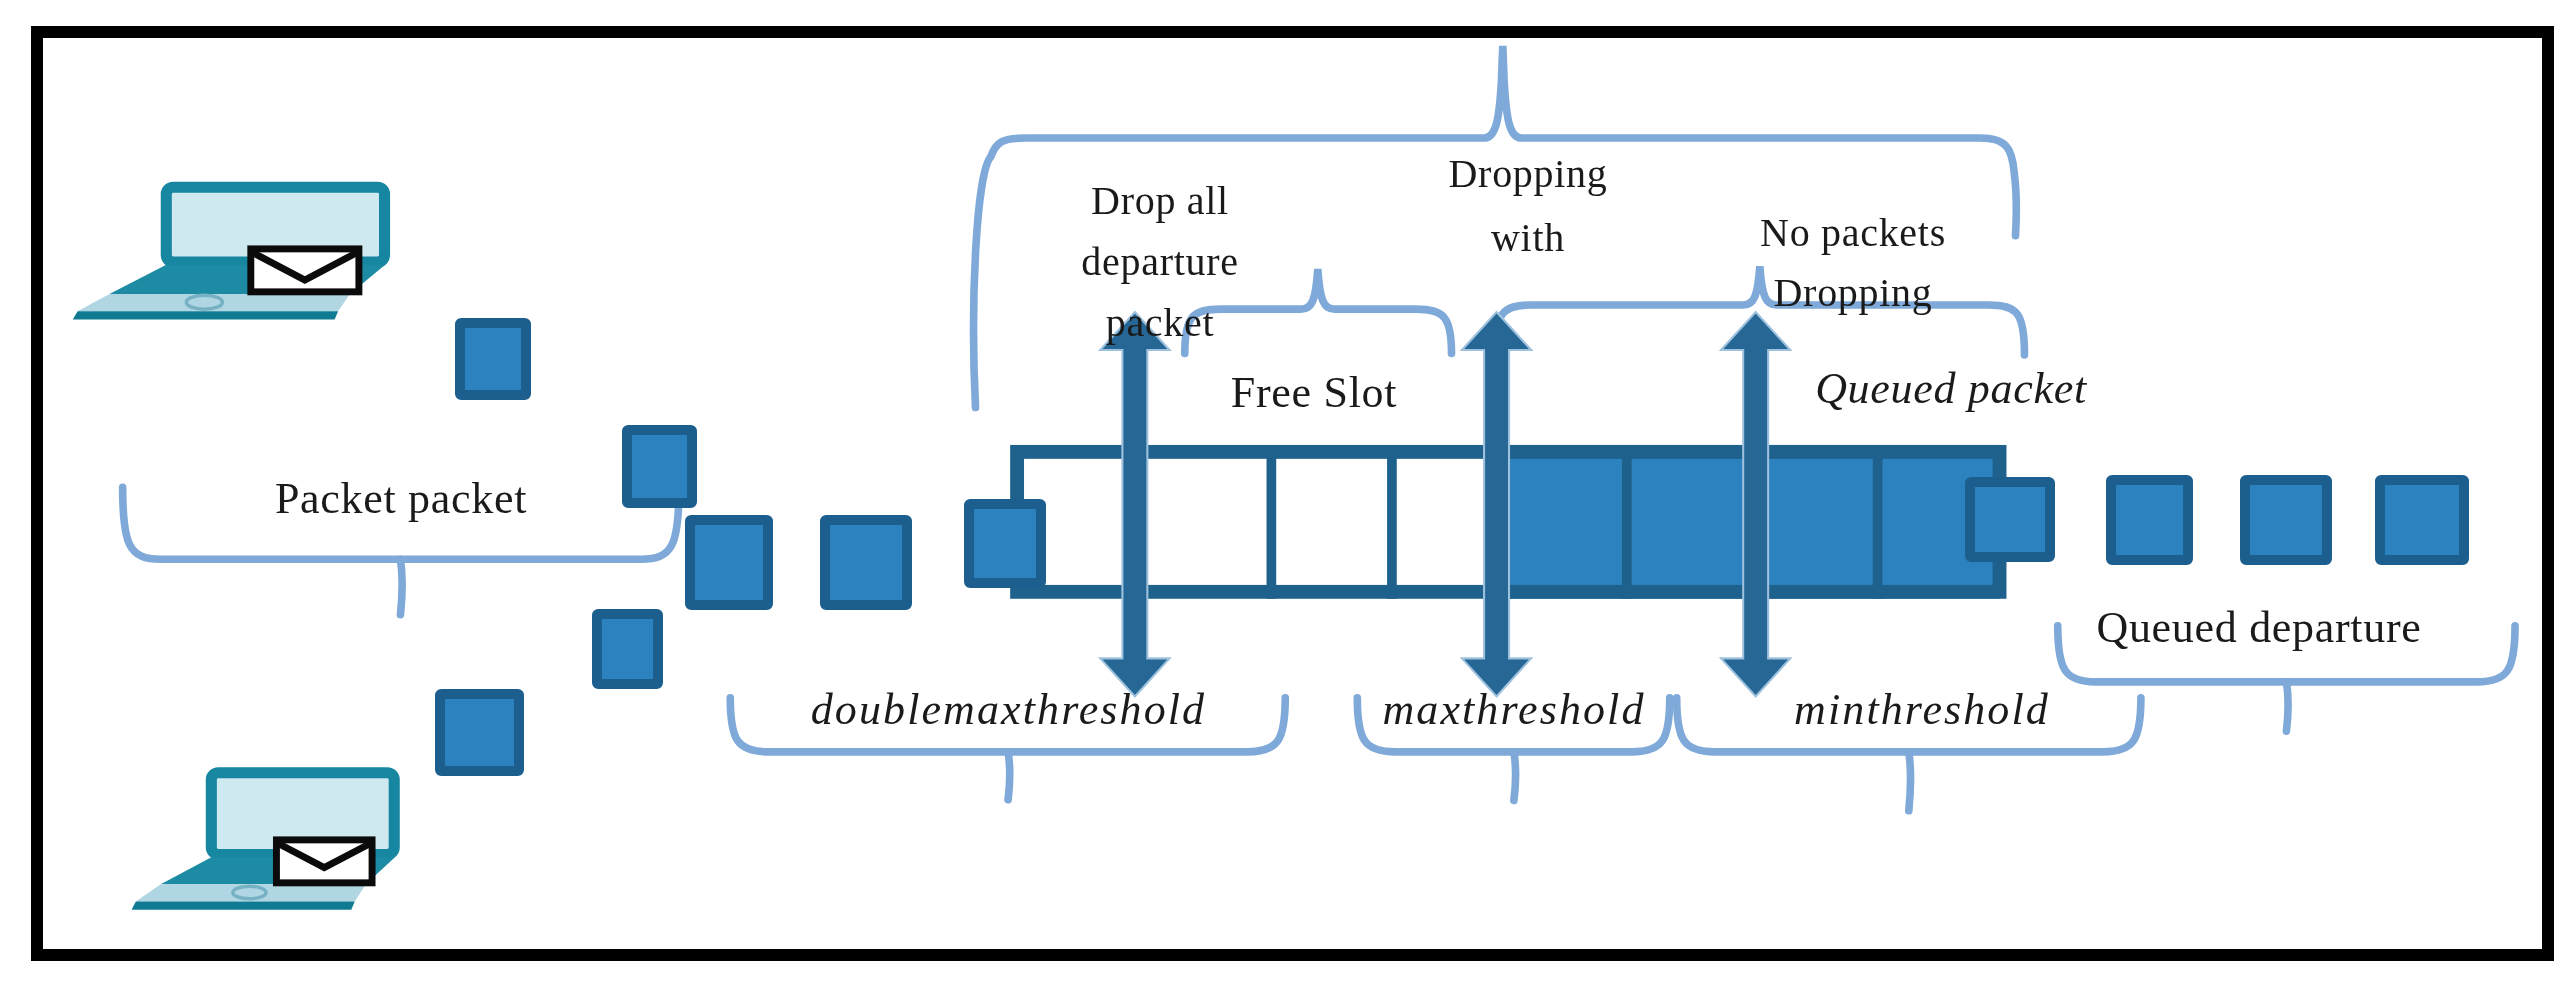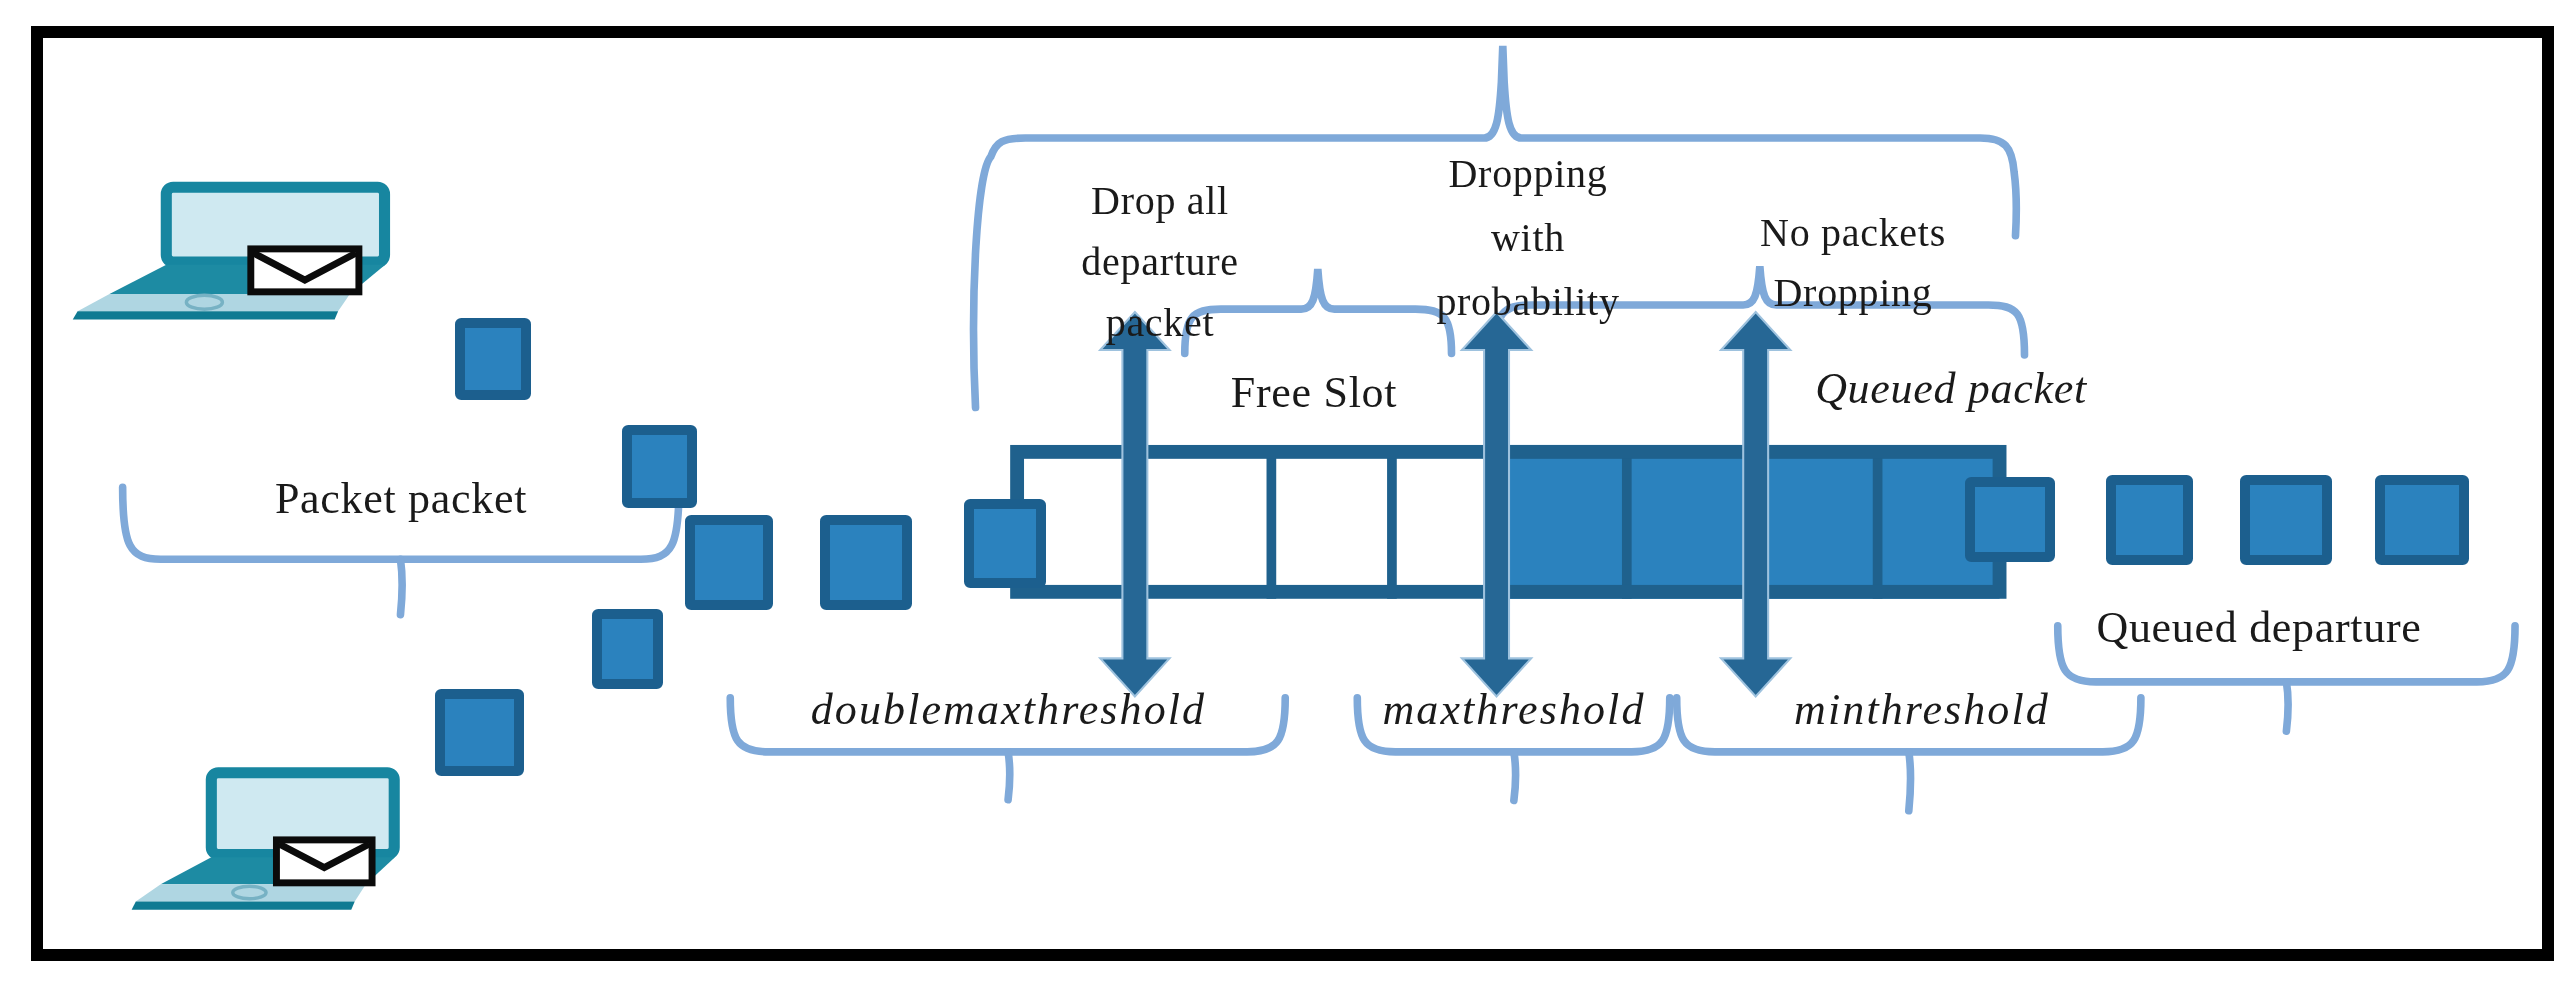--- a/index.html
+++ b/index.html
@@ -124,21 +124,20 @@
 
   <div class="lbl multi" style="left:987px;top:170px;width:346px;line-height:61px;">
     <span>Drop all</span>
     <span>departure</span>
     <span>packet</span>
   </div>
 
   <div class="lbl multi" style="left:1355px;top:142px;width:346px;line-height:64px;">
     <span>Dropping</span>
     <span>with</span>
-    <span>probability</span>
   </div>
 
   <div class="lbl multi" style="left:1680px;top:182px;width:346px;line-height:60px;margin-top:21px;">
     <span>No packets</span>
     <span>Dropping</span>
   </div>
 
   <div class="lbl" style="left:1141px;top:369px;width:346px;">Free Slot</div>
 
   <div class="lbl" style="left:1743px;top:365px;width:416px;font-style:italic;">Queued packet</div>

